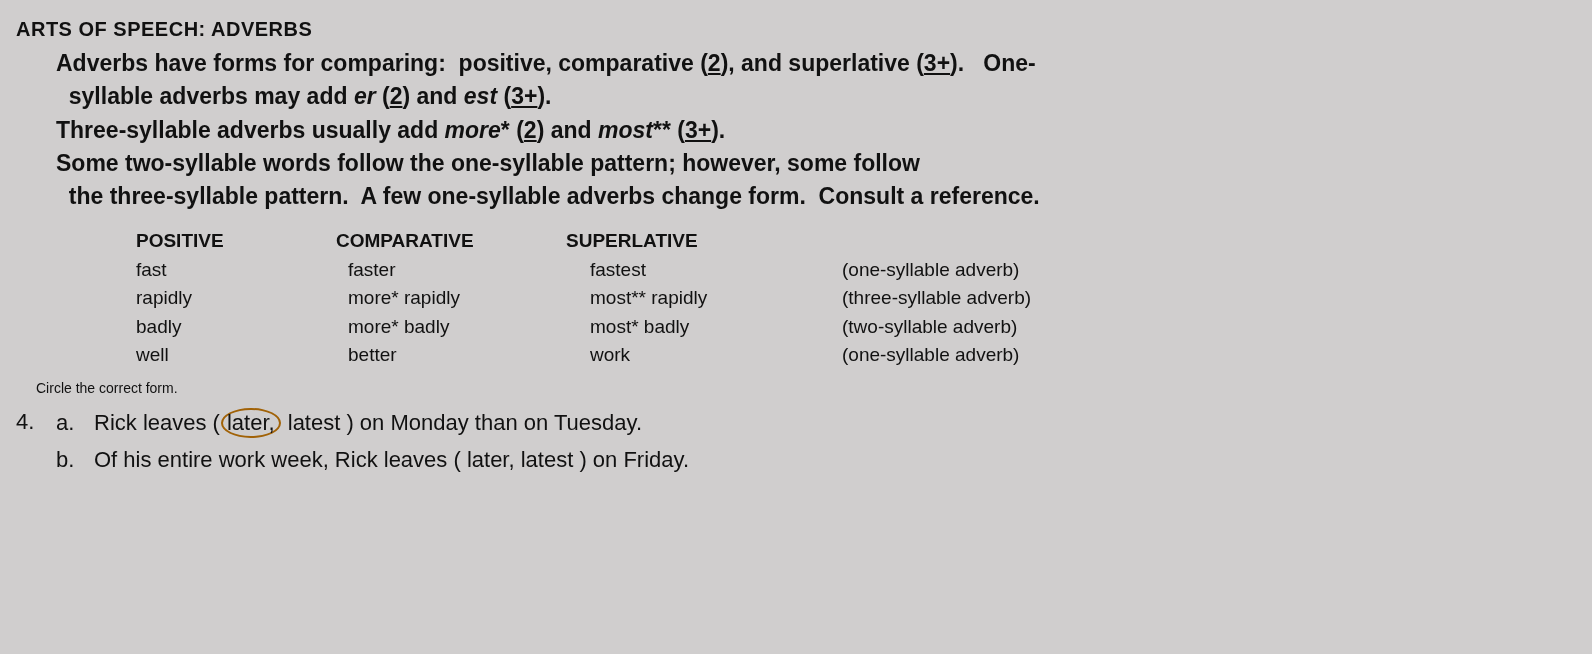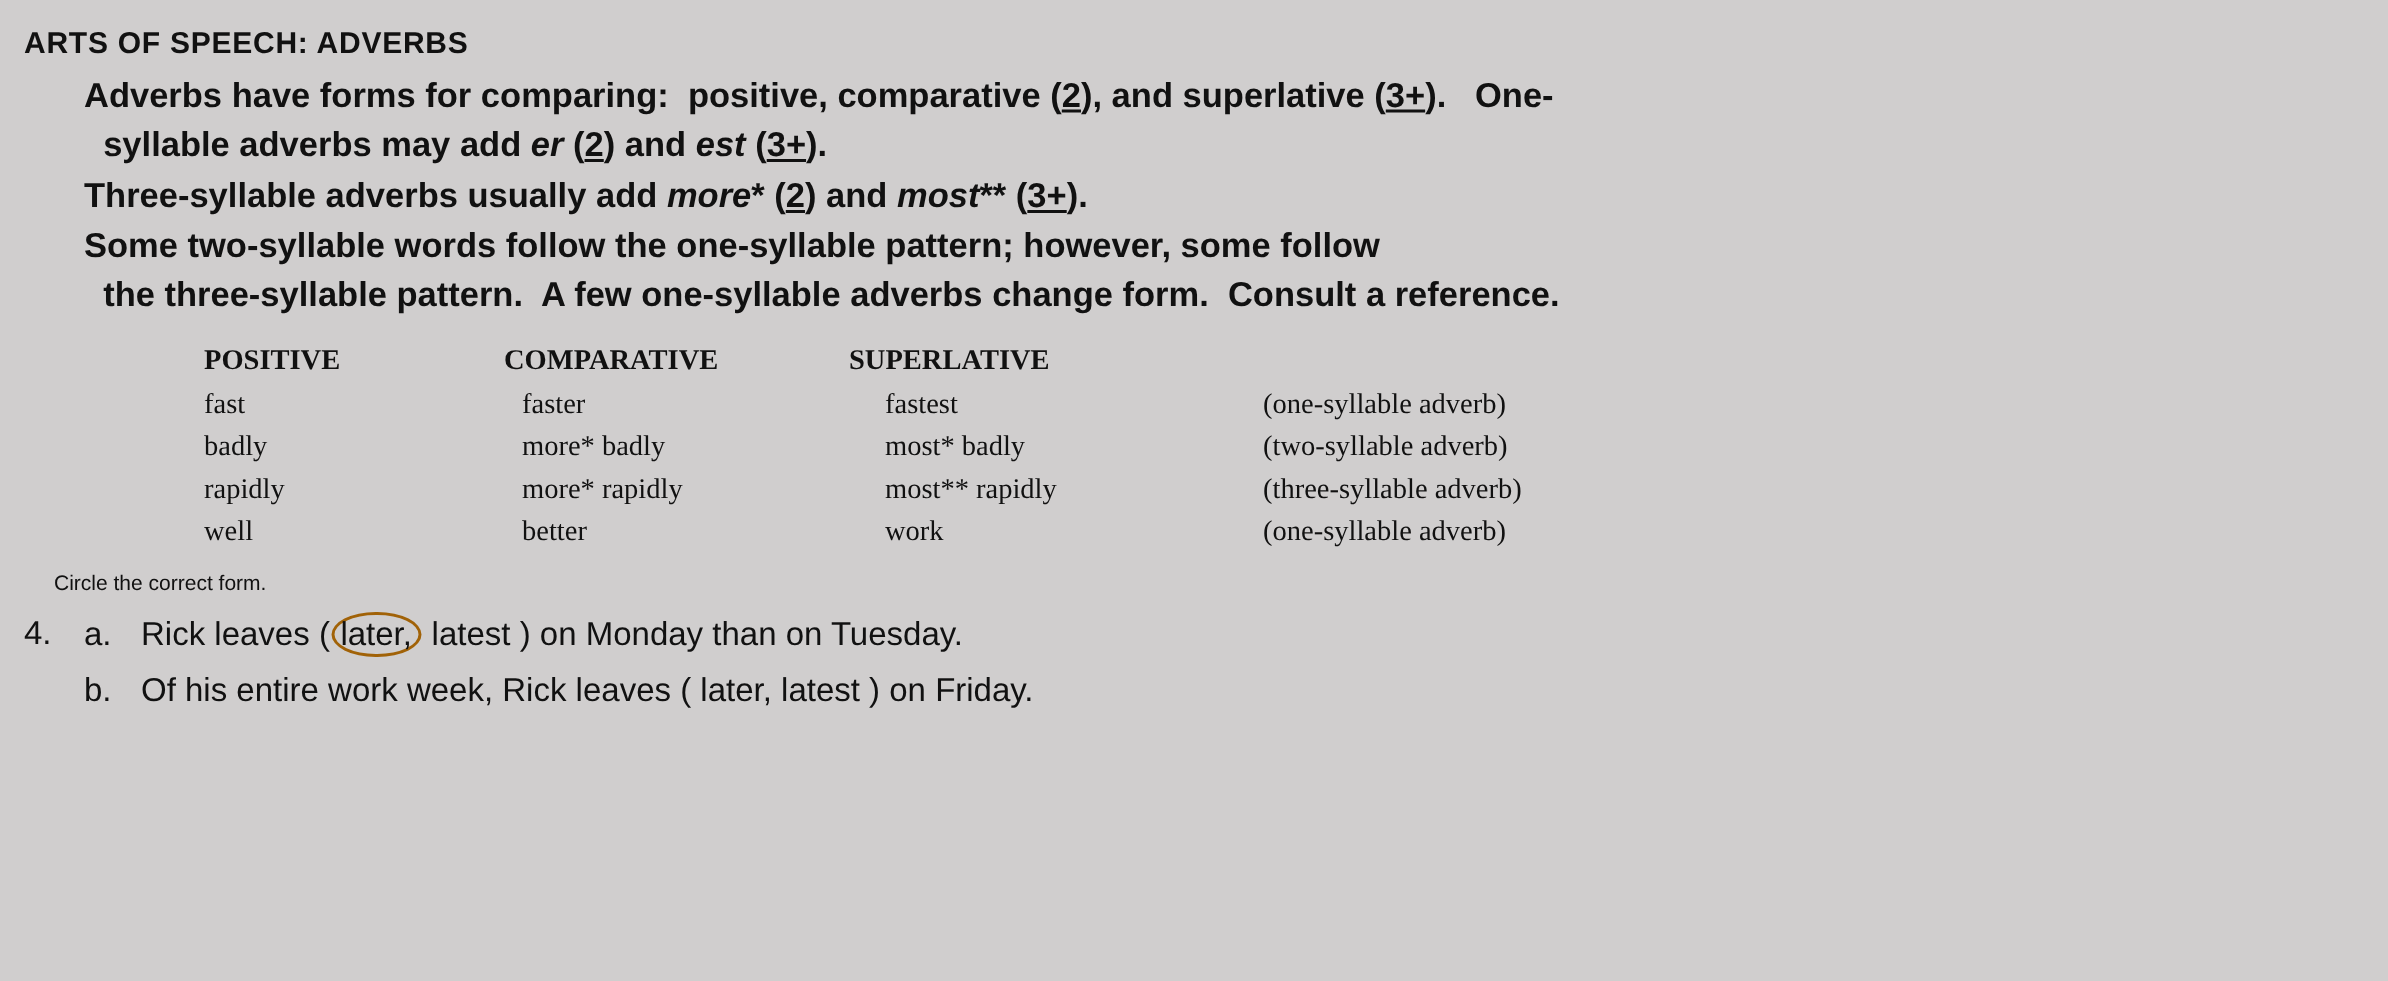--- a/index.html
+++ b/index.html
@@ -41,21 +41,20 @@
     }
 
     .intro-line .italic {
       font-style: italic;
     }
 
     .table-section {
       margin-left: 120px;
       margin-top: 16px;
       margin-bottom: 6px;
-      font-family: Liberation Serif, serif;
     }
 
     .table-header-row {
       display: flex;
       gap: 0;
       margin-bottom: 4px;
     }
 
     .col-positive {
       width: 200px;
@@ -187,31 +186,31 @@
     </div>
 
     <div class="table-data-row">
       <div class="cell-positive">fast</div>
       <div class="cell-comparative">faster</div>
       <div class="cell-superlative">fastest</div>
       <div class="cell-note">(one-syllable adverb)</div>
     </div>
 
     <div class="table-data-row">
+      <div class="cell-positive">rapidly</div>
+      <div class="cell-comparative">more* rapidly</div>
+      <div class="cell-superlative">most** rapidly</div>
+      <div class="cell-note">(three-syllable adverb)</div>
+    </div>
+
+    <div class="table-data-row">
       <div class="cell-positive">badly</div>
       <div class="cell-comparative">more* badly</div>
       <div class="cell-superlative">most* badly</div>
       <div class="cell-note">(two-syllable adverb)</div>
-    </div>
-
-    <div class="table-data-row">
-      <div class="cell-positive">rapidly</div>
-      <div class="cell-comparative">more* rapidly</div>
-      <div class="cell-superlative">most** rapidly</div>
-      <div class="cell-note">(three-syllable adverb)</div>
     </div>
 
     <div class="table-data-row">
       <div class="cell-positive">well</div>
       <div class="cell-comparative">better</div>
       <div class="cell-superlative">work</div>
       <div class="cell-note">(one-syllable adverb)</div>
     </div>
   </div>
 

